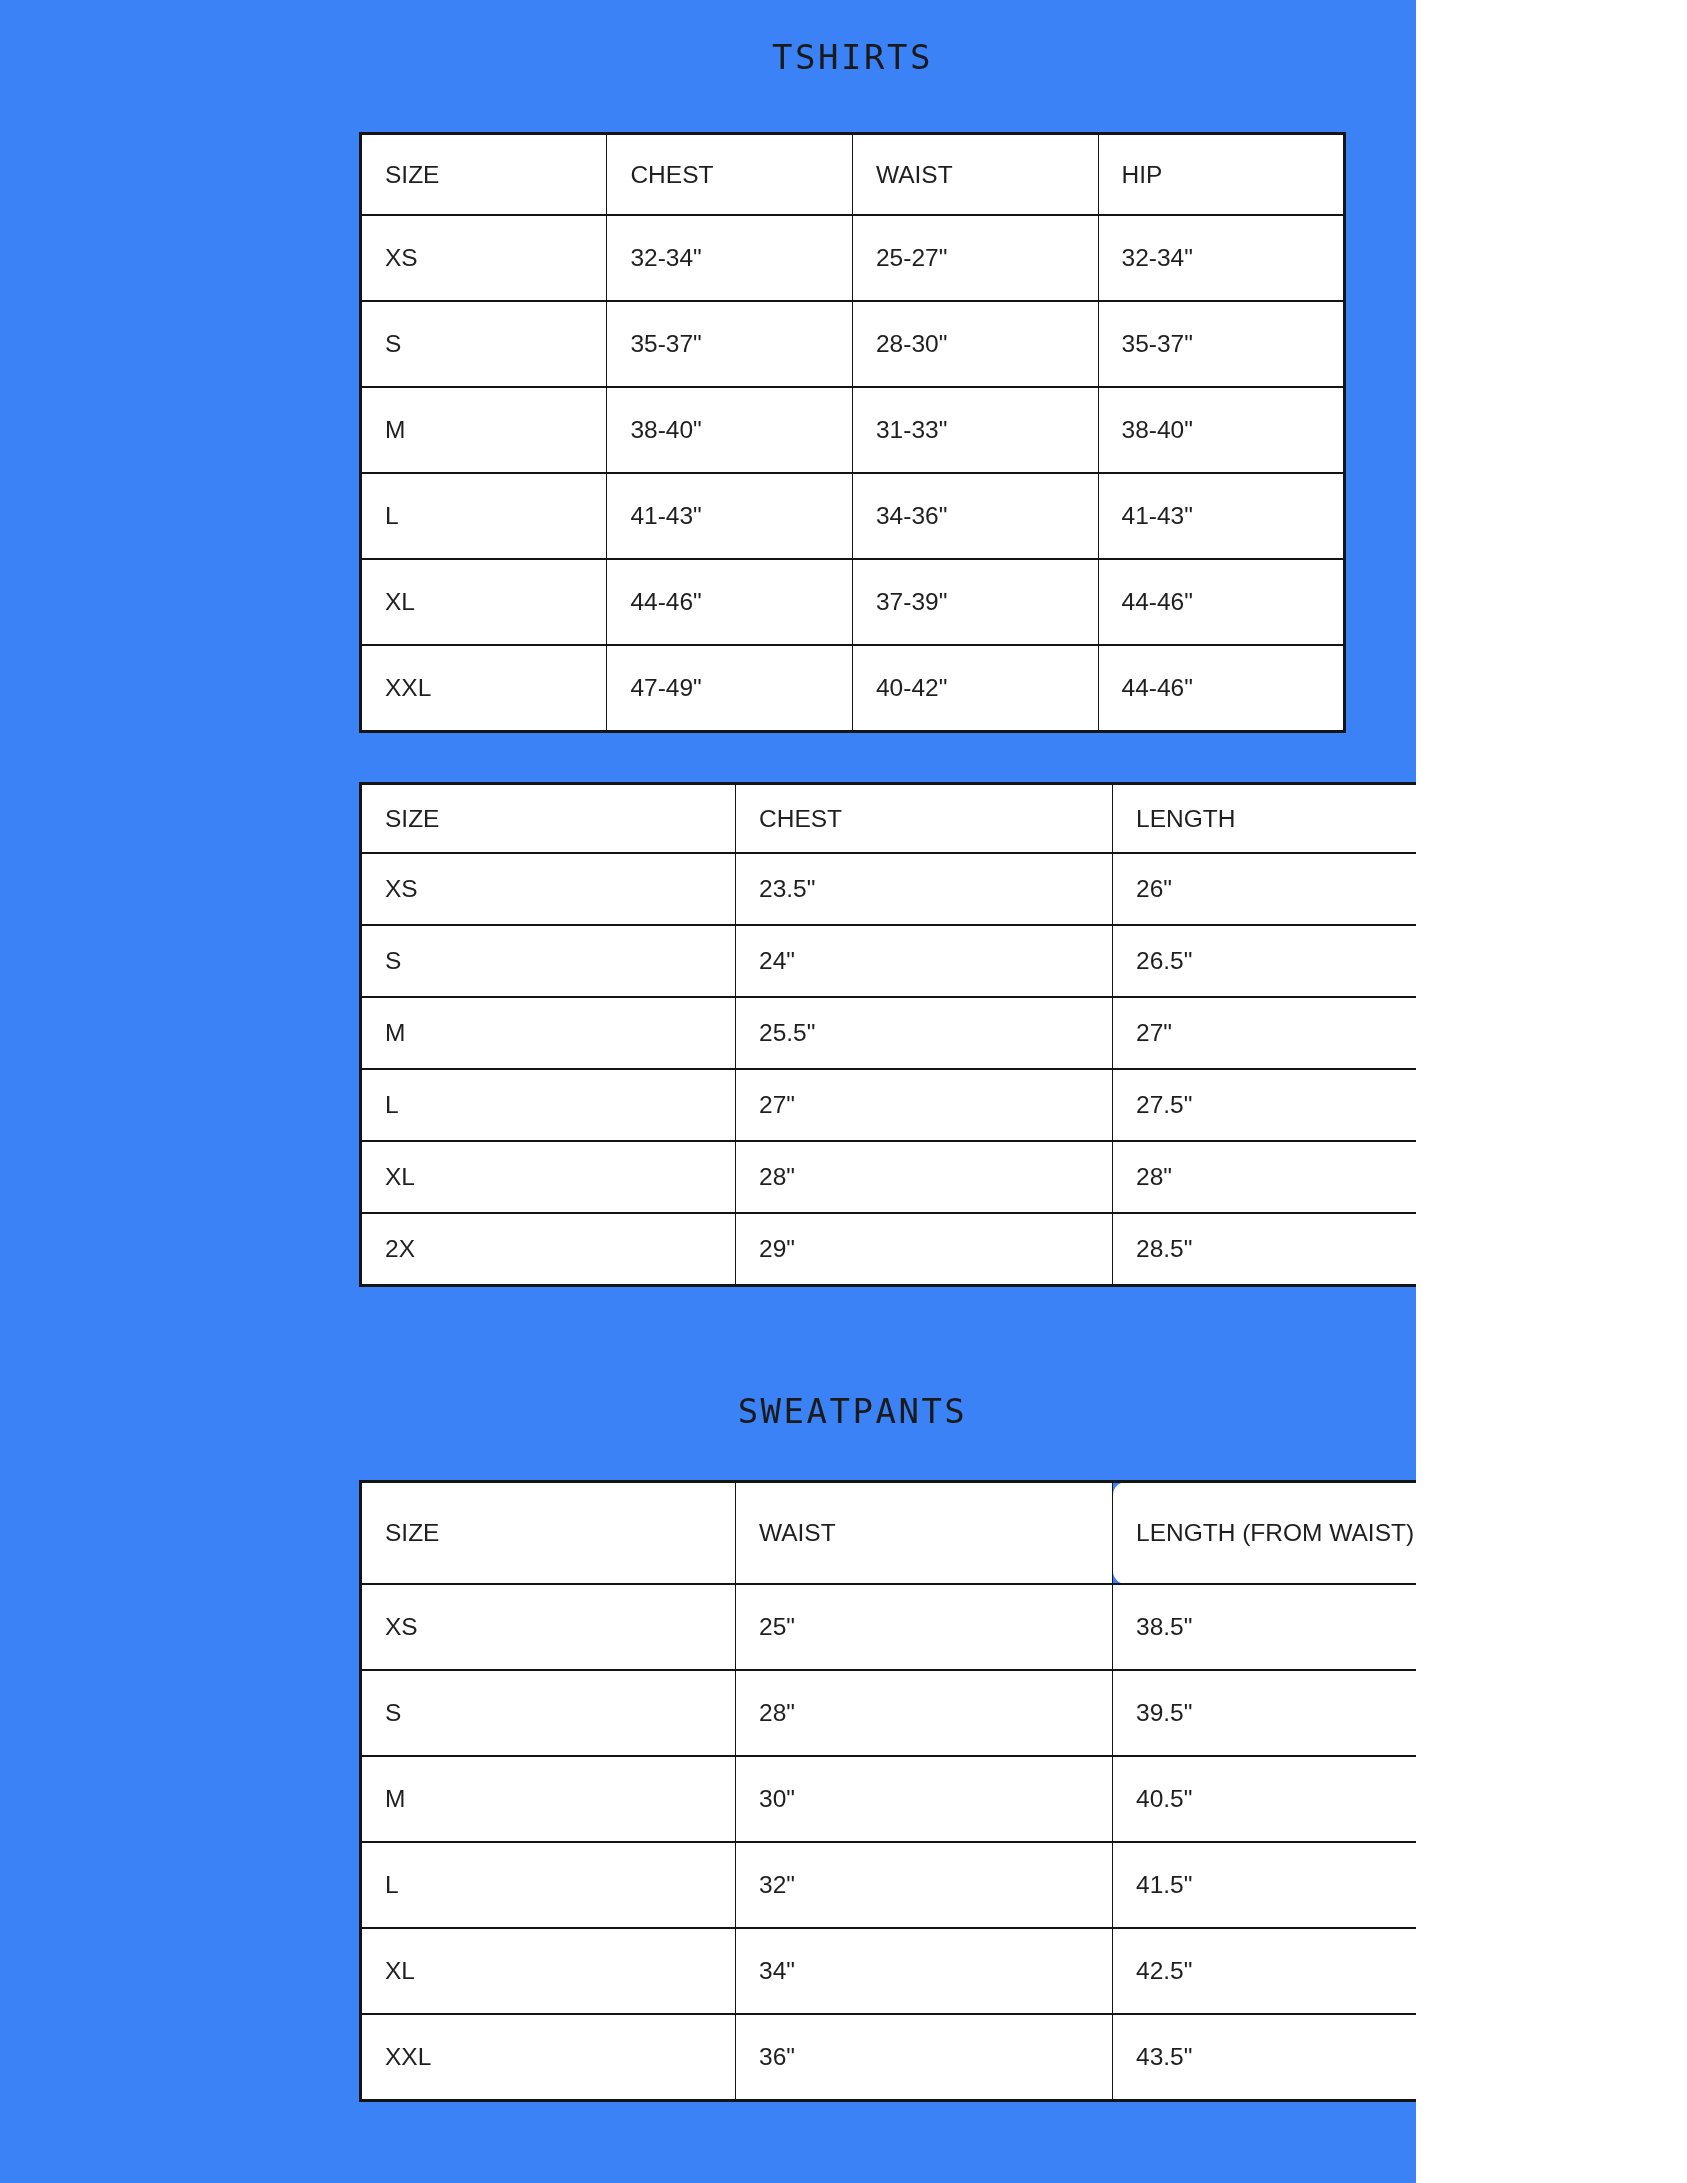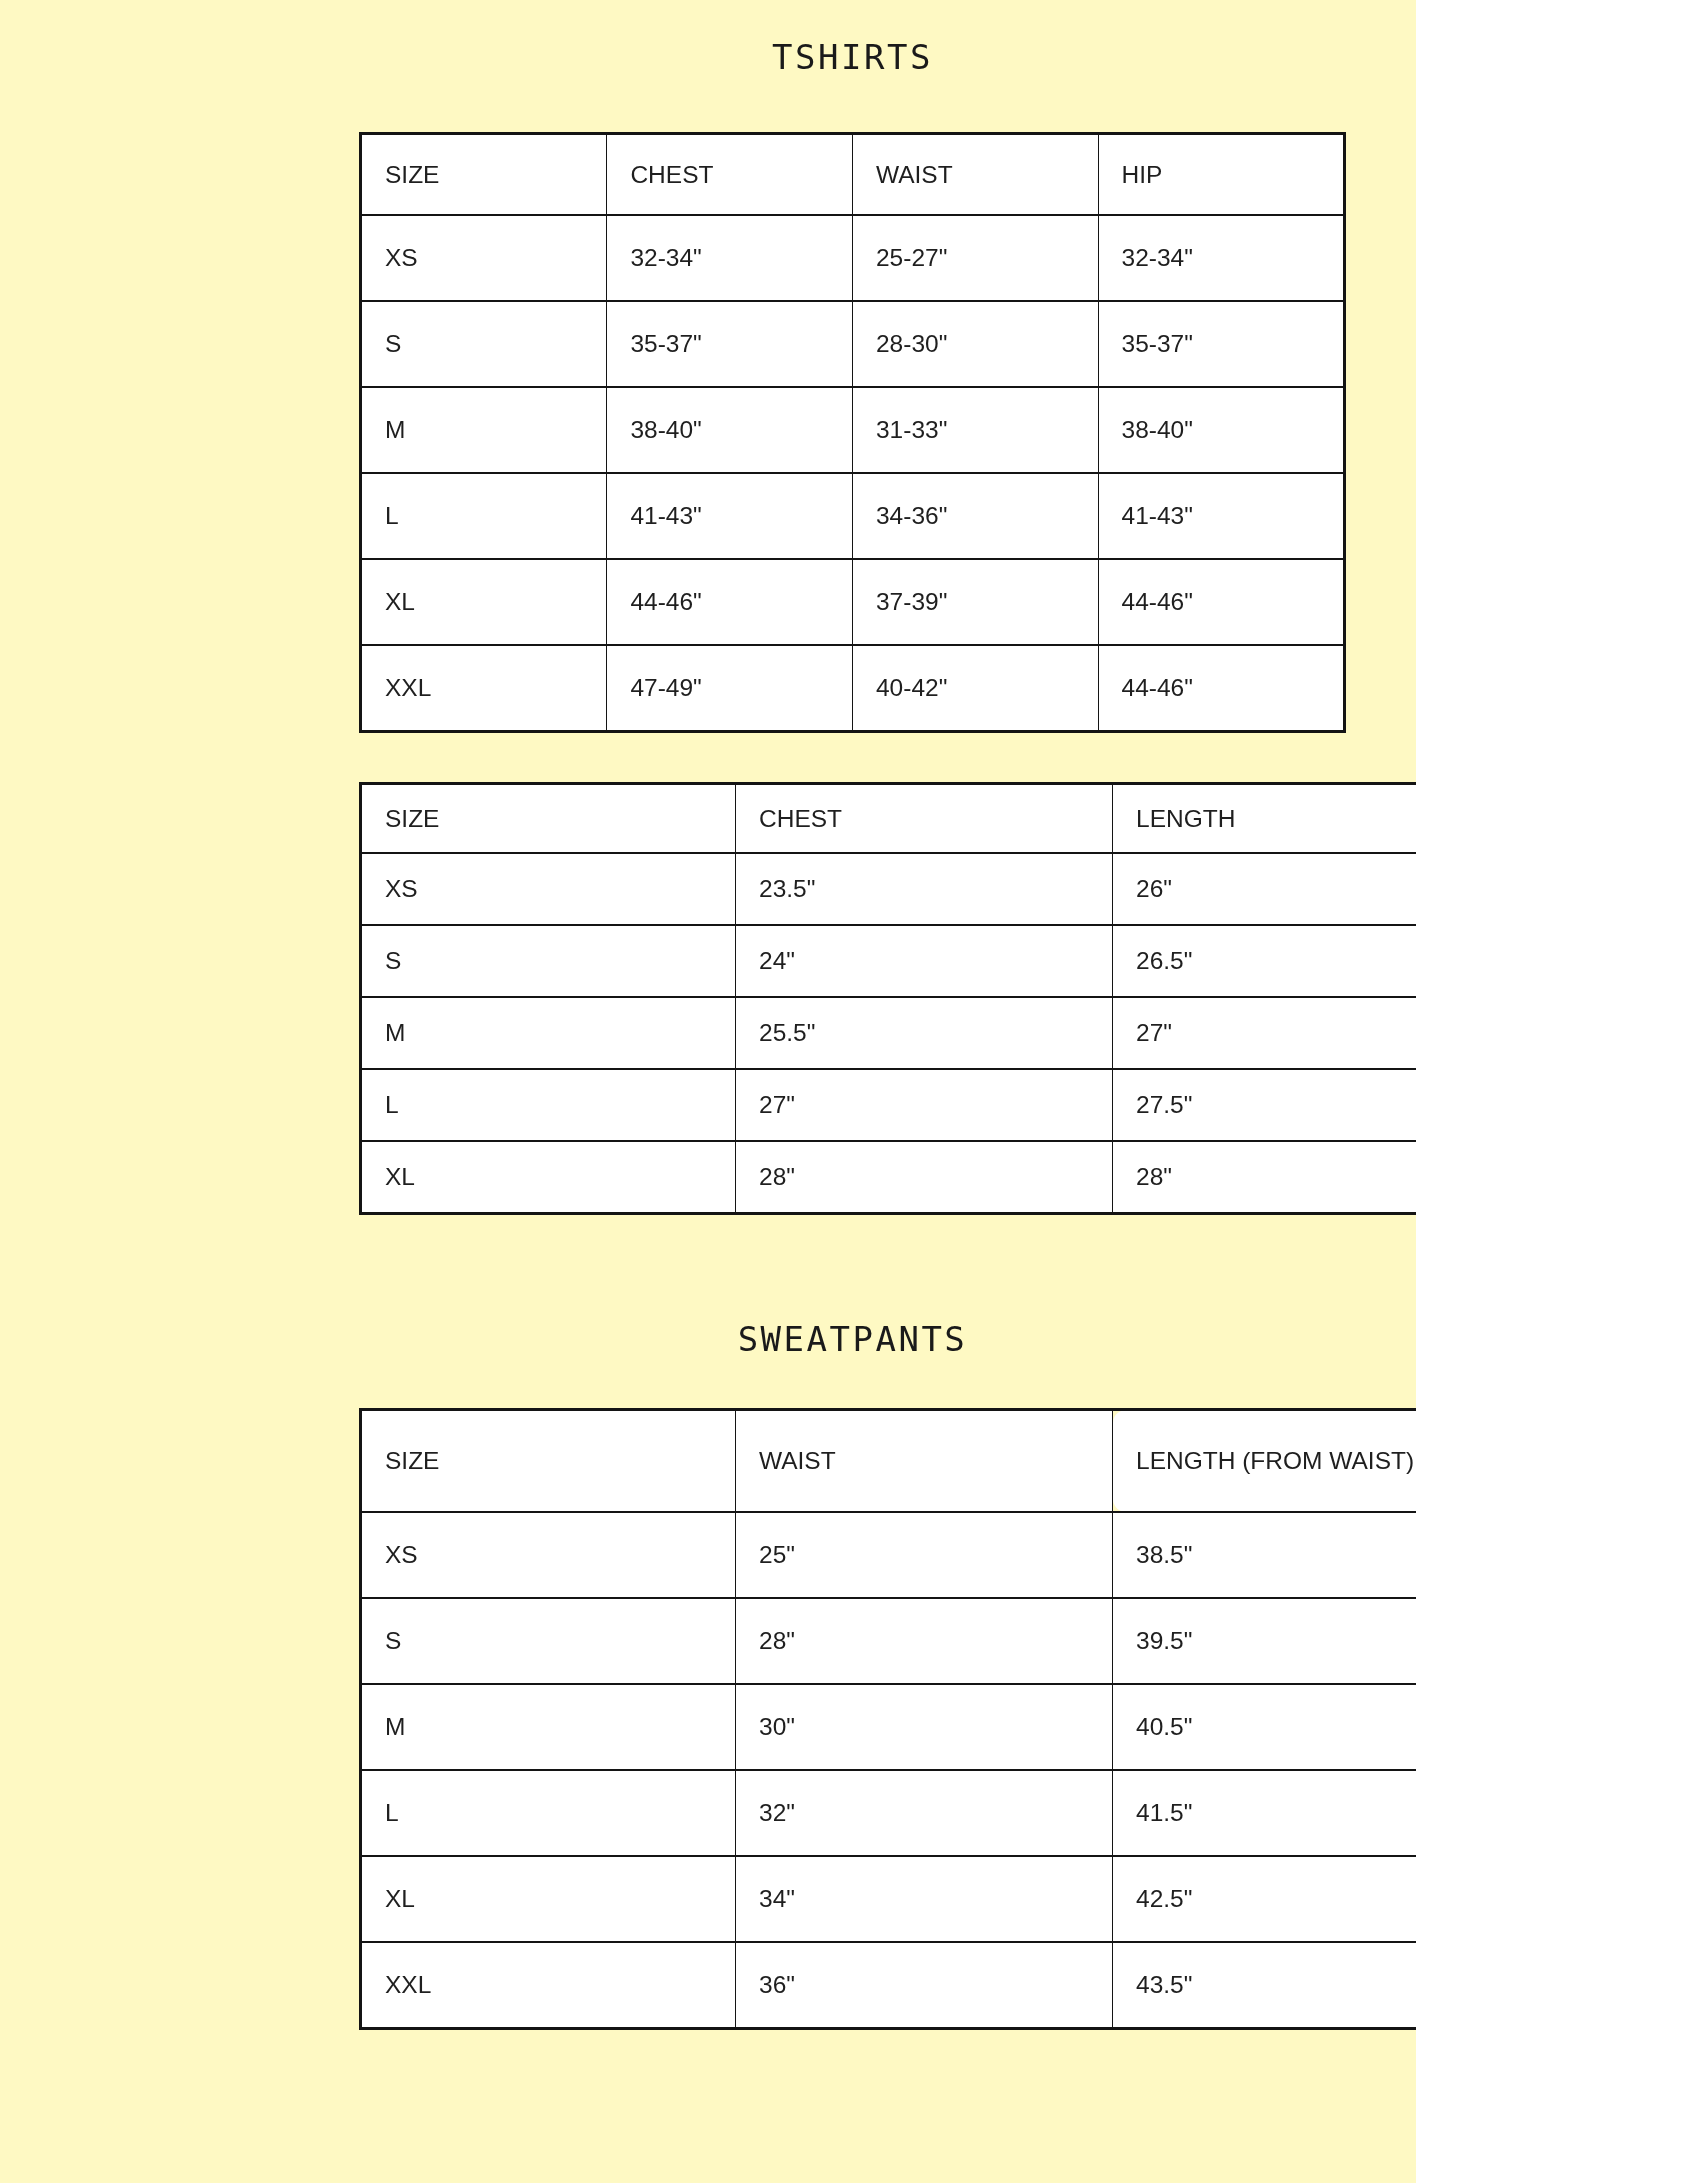--- a/index.html
+++ b/index.html
@@ -1,20 +1,20 @@
 <!DOCTYPE html>
 <html style="font-size:13.5px"><head>
 <meta charset="utf-8">
 <style>
   html, body { margin: 0; padding: 0; background: #ffffff; }
   .sheet {
     position: relative;
     width: 1416px;
     height: 2183px;
-    background: #fef9c3;
+    background: #3b82f6;
     color: #1f1f1f;
     font-family: "Liberation Sans", sans-serif;
     overflow: hidden;
   }
   .title {
     font-family: "DejaVu Sans Mono", monospace;
     font-weight: normal;
     font-size: 34px;
     letter-spacing: 2.5px;
     line-height: 40px;
@@ -144,20 +144,25 @@
       <tr>
         <td>L</td>
         <td>27"</td>
         <td>27.5"</td>
       </tr>
       <tr>
         <td>XL</td>
         <td>28"</td>
         <td>28"</td>
       </tr>
+      <tr>
+        <td>2X</td>
+        <td>29"</td>
+        <td>28.5"</td>
+      </tr>
     </tbody>
   </table>
 
   <h2 class="title title-2">SWEATPANTS</h2>
   <table class="tbl tbl-2">
     <thead>
       <tr>
         <th>SIZE</th>
         <th>WAIST</th>
         <th class="wrap-narrow">LENGTH (FROM WAIST)</th>

